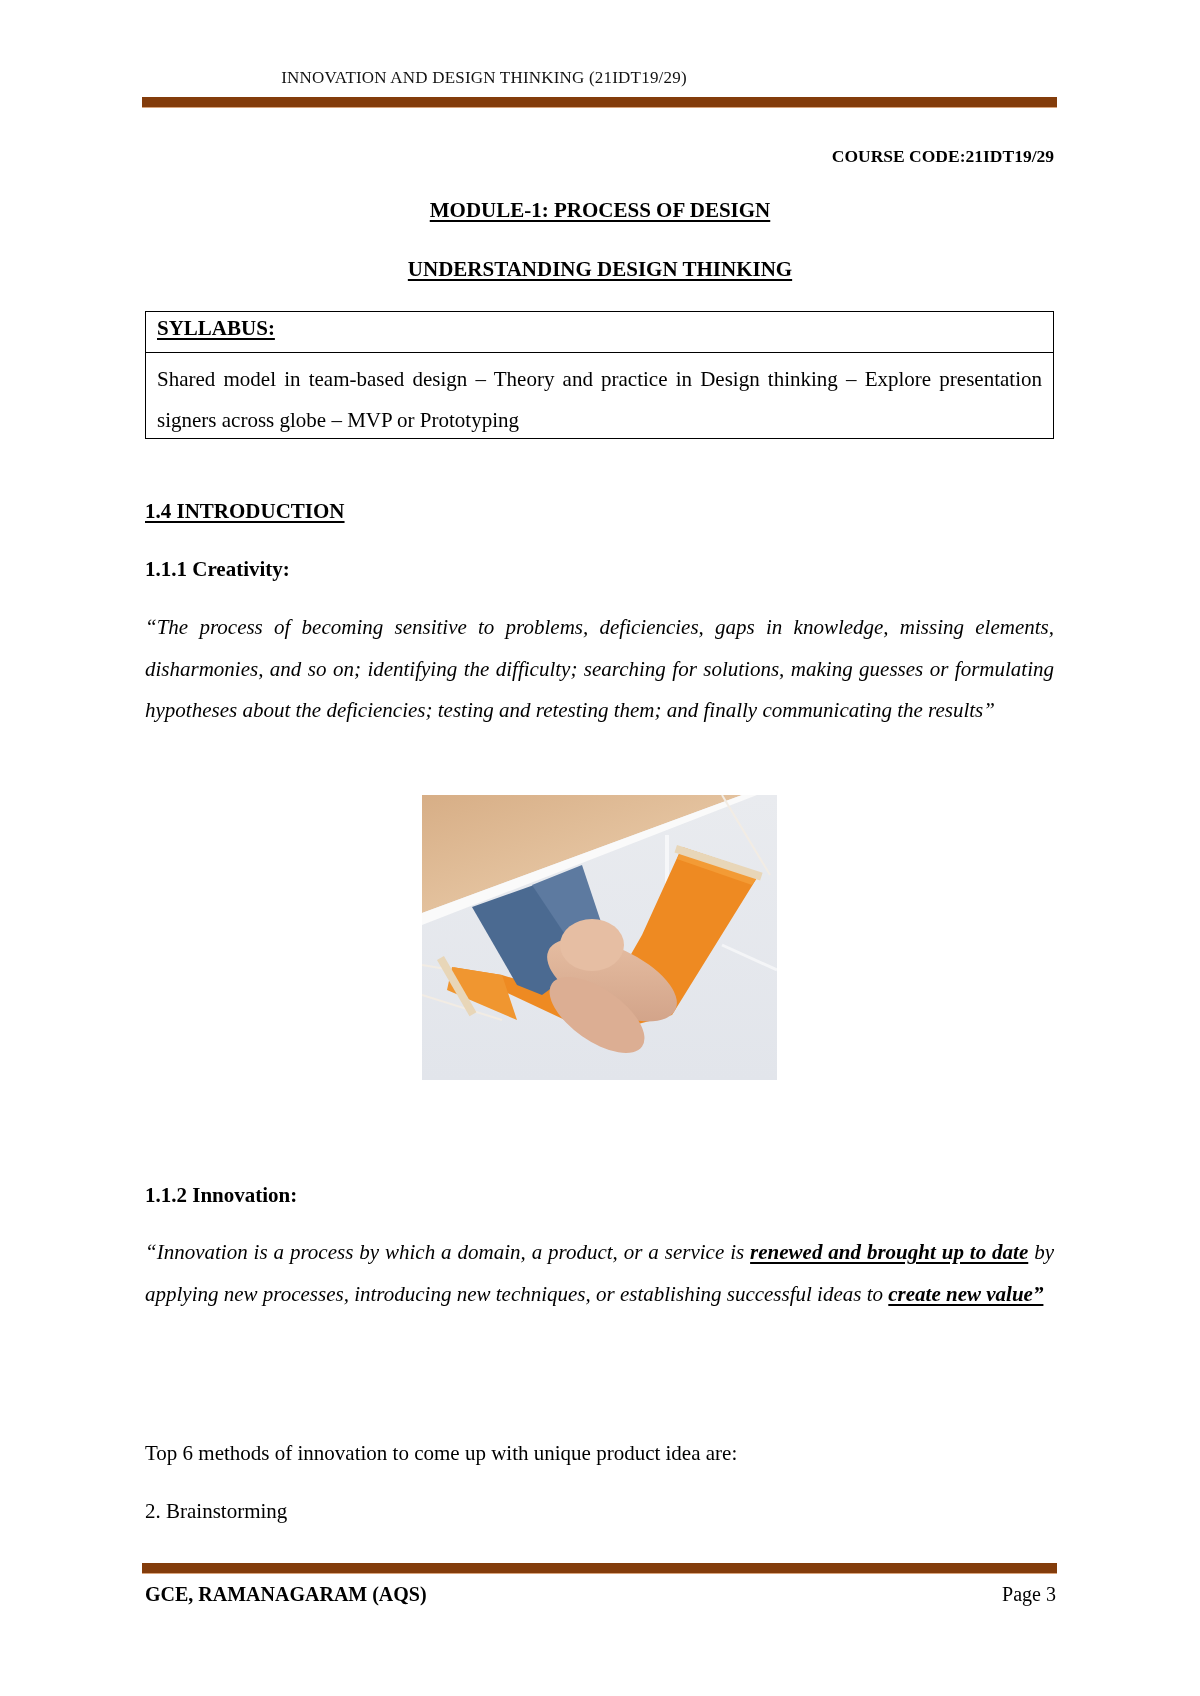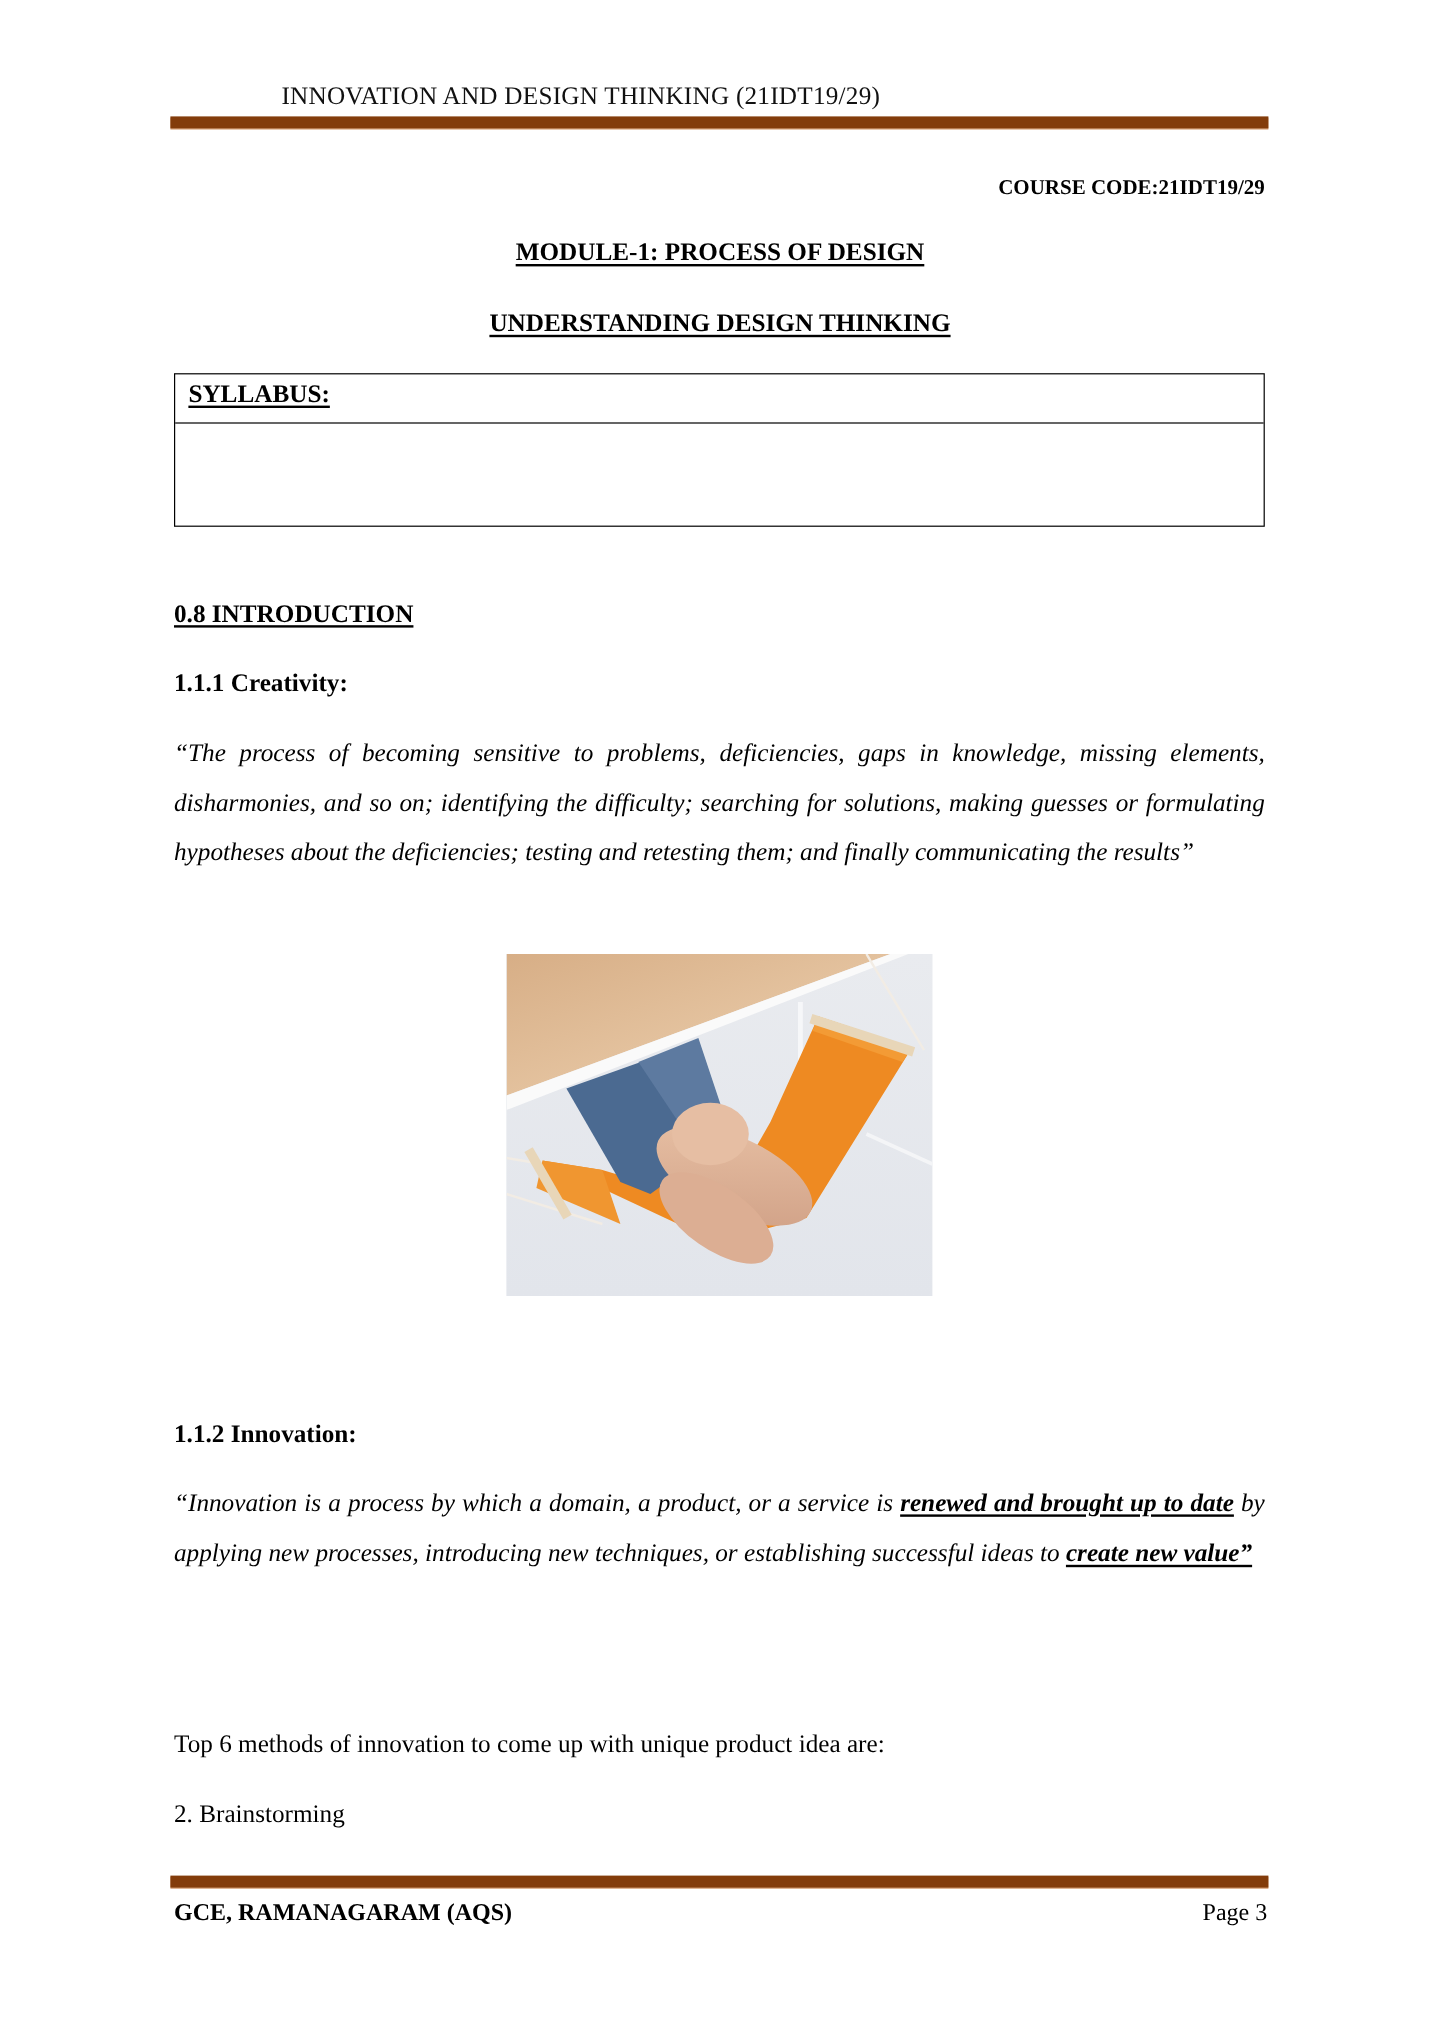--- a/index.html
+++ b/index.html
@@ -3,21 +3,21 @@
 <meta charset="utf-8">
 <style>
   html, body { margin: 0; padding: 0; background: #ffffff; }
   body {
     width: 1200px; height: 1696px; position: relative; overflow: hidden;
     font-family: "Liberation Serif", "DejaVu Serif", serif; color: #000;
   }
   .abs { position: absolute; }
   .header-title {
     left: 0; width: 968px; top: 68px; text-align: center;
-    font-size: 21px; letter-spacing: 0.2px; color: #111;
+    font-size: 17px; letter-spacing: 0.2px; color: #111;
   }
   .rule {
     left: 142px; width: 915px; height: 10px; background: #833c0b;
     box-shadow: 0 1px 0 #d9a47c;
   }
   .course-code {
     right: 146px; top: 146px; font-size: 17.5px; font-weight: bold;
   }
   .module-title, .sub-title {
     left: 0; width: 1200px; text-align: center; font-weight: bold;
@@ -81,23 +81,24 @@
   <span>MODULE-1: PROCESS OF DESIGN</span>
 </div>
 <div class="abs sub-title">
   <span>UNDERSTANDING DESIGN THINKING</span>
 </div>
 
 <div class="abs syllabus-box">
   <div class="syllabus-head">
     <span>SYLLABUS:</span>
   </div>
+  <div class="syllabus-body">Shared model in team-based design – Theory and practice in Design thinking – Explore presentation signers across globe – MVP or Prototyping</div>
 </div>
 
-<div class="abs sec-h underline-thick" style="top:499px;">0.8 INTRODUCTION</div>
+<div class="abs sec-h underline-thick" style="top:499px;">1.4 INTRODUCTION</div>
 
 <div class="abs sec-h" style="top:557px;">1.1.1 Creativity:</div>
 <div class="abs para italic" style="top:607px;">“The process of becoming sensitive to problems, deficiencies, gaps in knowledge, missing elements, disharmonies, and so on; identifying the difficulty; searching for solutions, making guesses or formulating hypotheses about the deficiencies; testing and retesting them; and finally communicating the results”</div>
 
 <div class="abs figure">
   <svg viewBox="0 0 355 285" preserveAspectRatio="none">
     <defs>
       <linearGradient id="wood" x1="0" y1="0" x2="1" y2="1">
         <stop offset="0" stop-color="#d7ae86"></stop>
         <stop offset="0.5" stop-color="#e3c19d"></stop>

